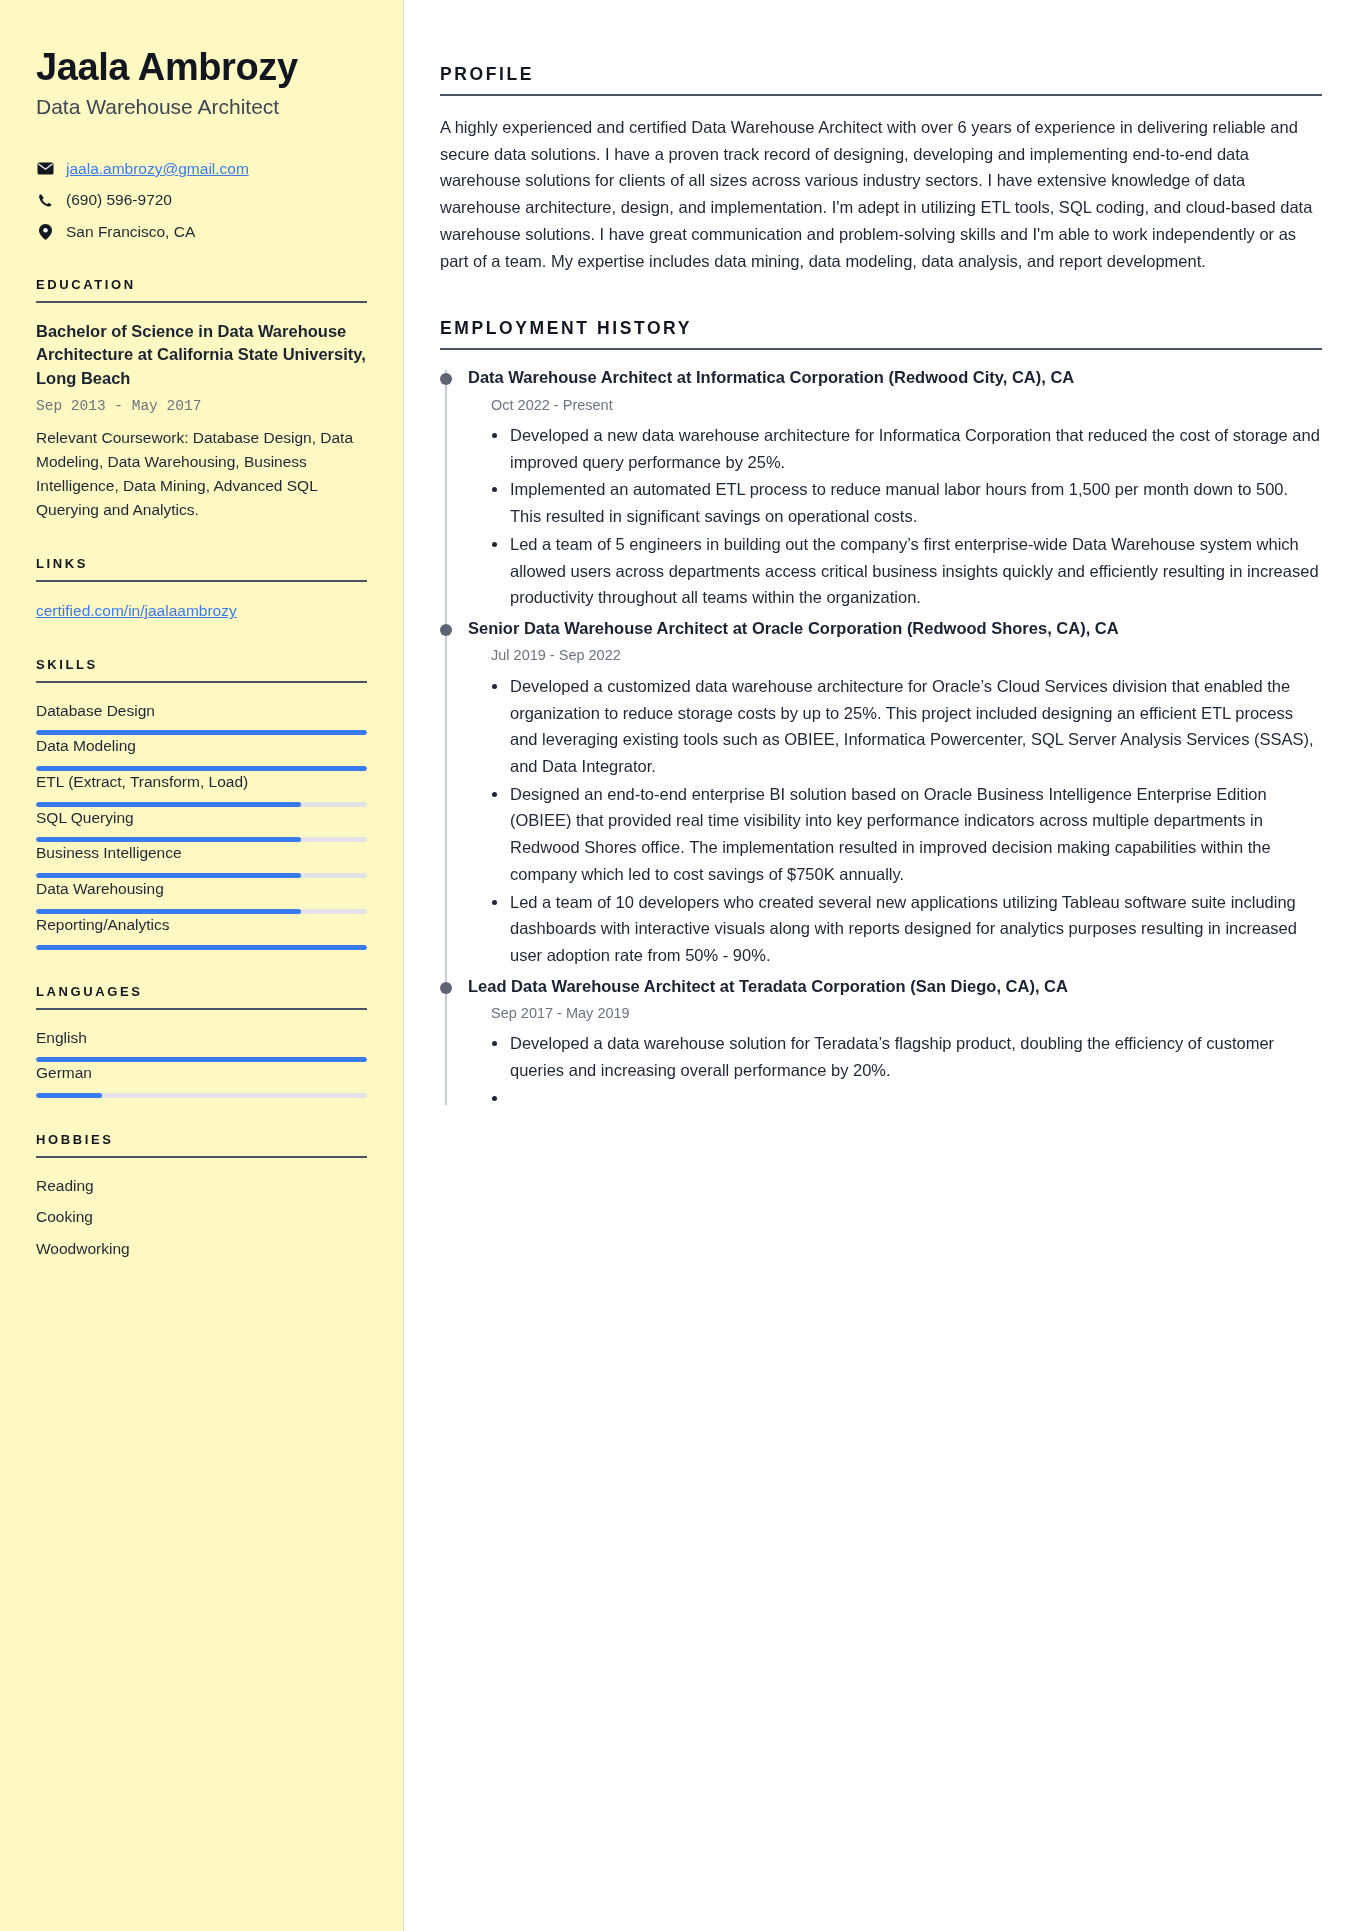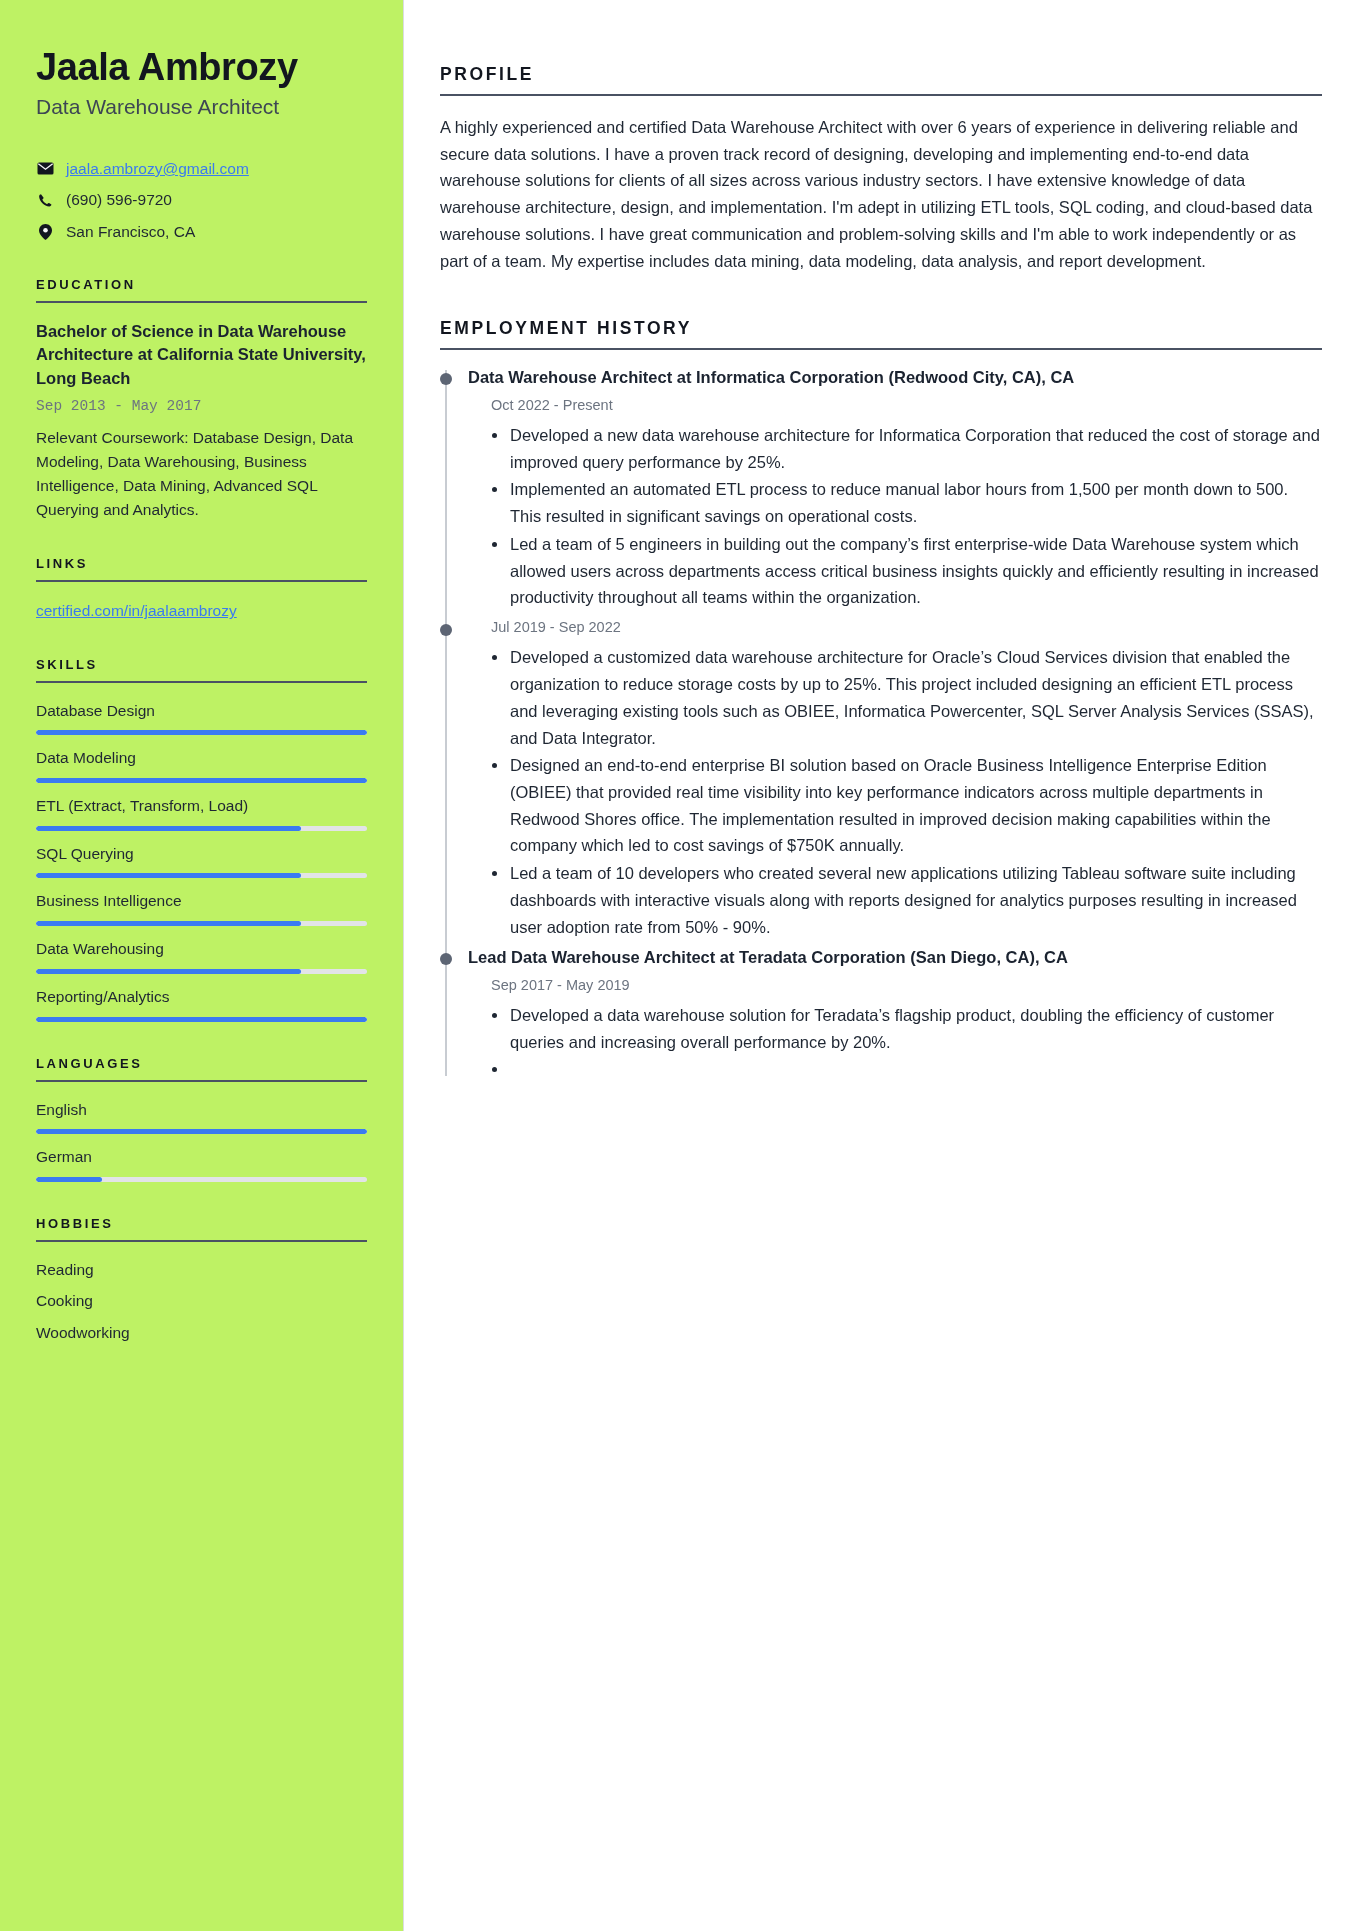--- a/index.html
+++ b/index.html
@@ -15,21 +15,21 @@
     display: flex;
     background: #ffffff;
     position: relative;
     overflow: hidden;
   }
 
   
   .sidebar {
     width: 404px;
     flex: 0 0 404px;
-    background: #bef264;
+    background: #fef9c3;
     border-right: 1px solid #d9dce0;
     padding: 46px 36px 0 36px;
   }
   .name {
     font-size: 38px;
     font-weight: 700;
     color: #12161f;
     letter-spacing: -0.4px;
     line-height: 1.12;
   }
@@ -102,21 +102,21 @@
 
   .link-item {
     font-size: 15.5px;
     line-height: 1.5;
   }
   .link-item a {
     color: #3a7bf0;
     text-decoration: underline;
   }
 
-  .bar-item { margin-bottom: 12px; }
+  .bar-item { margin-bottom: 0; }
   .bar-label {
     font-size: 15.5px;
     color: #1f2733;
     line-height: 1.4;
     margin-bottom: 9px;
   }
   .bar-track {
     height: 5px;
     background: #e2e4e7;
     border-radius: 3px;
@@ -378,20 +378,21 @@
             <div class="job-head">Data Warehouse Architect at Informatica Corporation (Redwood City, CA), CA</div>
             <div class="job-dates">Oct 2022 - Present</div>
             <ul class="job-points">
               <li>Developed a new data warehouse architecture for Informatica Corporation that reduced the cost of storage and improved query performance by 25%.</li>
               <li>Implemented an automated ETL process to reduce manual labor hours from 1,500 per month down to 500. This resulted in significant savings on operational costs.</li>
               <li>Led a team of 5 engineers in building out the company’s first enterprise-wide Data Warehouse system which allowed users across departments access critical business insights quickly and efficiently resulting in increased productivity throughout all teams within the organization.</li>
             </ul>
           </div>
           <div class="job">
             <span class="job-dot"></span>
+            <div class="job-head">Senior Data Warehouse Architect at Oracle Corporation (Redwood Shores, CA), CA</div>
             <div class="job-dates">Jul 2019 - Sep 2022</div>
             <ul class="job-points">
               <li>Developed a customized data warehouse architecture for Oracle’s Cloud Services division that enabled the organization to reduce storage costs by up to 25%. This project included designing an efficient ETL process and leveraging existing tools such as OBIEE, Informatica Powercenter, SQL Server Analysis Services (SSAS), and Data Integrator.</li>
               <li>Designed an end-to-end enterprise BI solution based on Oracle Business Intelligence Enterprise Edition (OBIEE) that provided real time visibility into key performance indicators across multiple departments in Redwood Shores office. The implementation resulted in improved decision making capabilities within the company which led to cost savings of $750K annually.</li>
               <li>Led a team of 10 developers who created several new applications utilizing Tableau software suite including dashboards with interactive visuals along with reports designed for analytics purposes resulting in increased user adoption rate from 50% - 90%.</li>
             </ul>
           </div>
           <div class="job">
             <span class="job-dot"></span>
             <div class="job-head">Lead Data Warehouse Architect at Teradata Corporation (San Diego, CA), CA</div>

